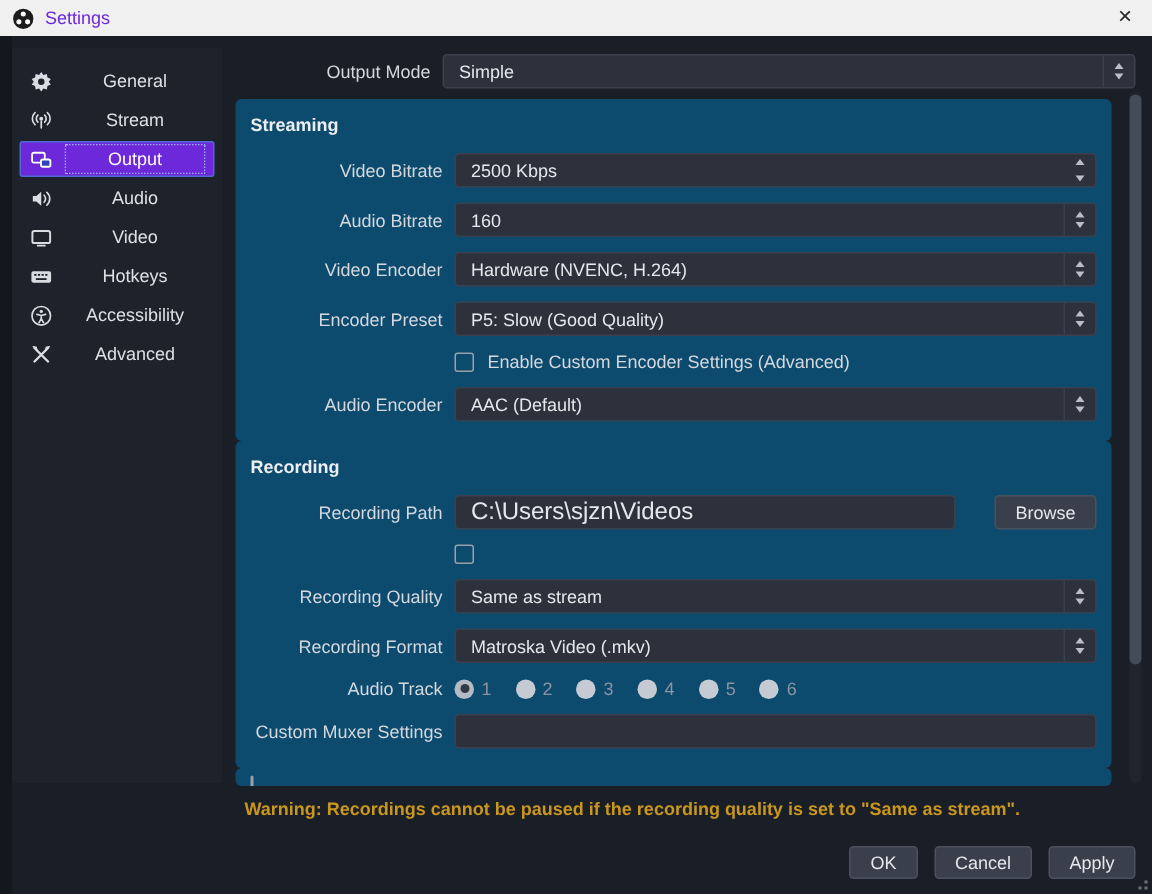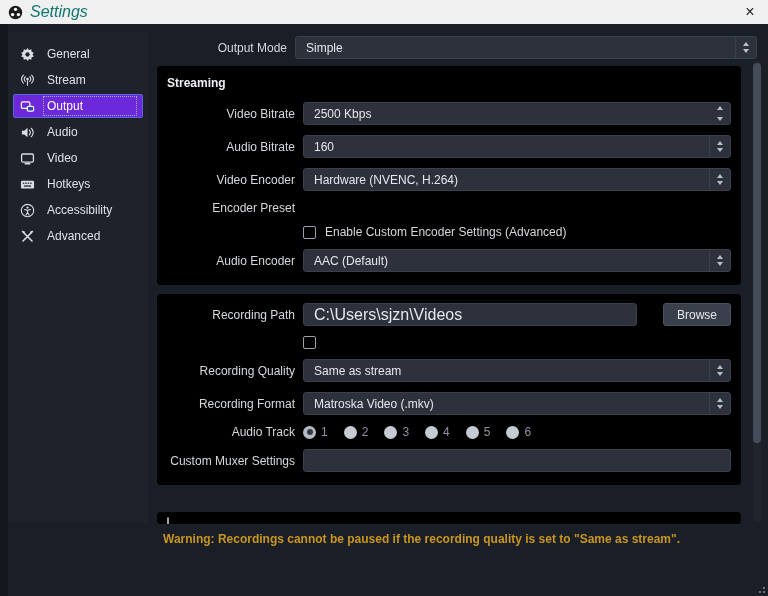--- a/index.html
+++ b/index.html
@@ -8,33 +8,33 @@
     position:relative; overflow:hidden;
     background:#1a1e26;
     font-family:"Liberation Sans","DejaVu Sans",sans-serif;
     font-size:12px; color:#d4d8dd;
   }
 
   
   .titlebar { position:absolute; left:0; top:0; width:768px; height:24px;
     background:#f0f0f0; display:flex; align-items:center; padding-left:8px; z-index:5; }
   .obs-logo { width:15px; height:15px; display:inline-flex; }
-  .title-text { margin-left:7px; font-size:16px; color:#0f766e;font-style:italic; }
+  .title-text { margin-left:7px; font-size:12px; color:#6d28d9; }
   .close-btn { position:absolute; right:0; top:0; width:36px; height:24px;
     display:flex; align-items:center; justify-content:center; color:#222; font-size:16px; line-height:1; }
 
   .win-left { position:absolute; left:0; top:24px; width:8px; bottom:0; background:#14171d; }
 
   
   .sidebar { position:absolute; left:8px; top:32px; width:140px; height:490px;
     background:#1e222b; padding-top:8px; }
   .side-item { display:flex; align-items:center; height:24px; margin:2px 5px;
     padding:0 5px; border:1px solid transparent; border-radius:2px; color:#dde1e6; }
   .side-item .sicon { width:16px; height:16px; flex:none; display:flex; align-items:center; justify-content:center; }
-  .side-item .slbl { margin-left:8px; flex:1; padding:2px 3px; border:1px solid transparent; }
+  .side-item .slbl { margin-left:8px; flex:1; padding:2px 3px; border:1px solid transparent;text-align:center; }
   .side-item.selected { background:#6d28d9; border-color:#4f69d8; color:#ffffff; }
   .side-item.selected .slbl { border:1px dotted #9db0f5; border-radius:1px; }
 
   
   .content { position:absolute; left:148px; top:24px; width:620px; height:572px; background:#1a1e26; }
 
   .lbl { width:128px; text-align:right; margin-right:8px; flex:none; color:#d4d8dd; }
   .prow { display:flex; align-items:center; margin-bottom:10px; }
 
   .field { flex:1; height:23px; background:#2c313c; border:1px solid #3a404d; border-radius:3px;
@@ -60,21 +60,21 @@
   .cb-text { margin-left:9px; color:#d4d8dd; }
 
   .radio-group { display:flex; align-items:center; gap:16px; }
   .radio-item { display:flex; align-items:center; gap:5px; }
   .radio { width:13px; height:13px; border-radius:50%; background:#c6cbd3; position:relative; }
   .radio.checked { background:#b5bac4; }
   .radio.checked::after { content:""; position:absolute; left:3.5px; top:3.5px; width:6px; height:6px;
     border-radius:50%; background:#343a45; }
   .rlbl { color:#8d93a0; }
 
-  .panel { position:absolute; left:9px; width:584px; background:#000000; border-radius:4px;
+  .panel { position:absolute; left:9px; width:584px; background:#0c4a6e; border-radius:4px;
     padding:9px 10px 3px; }
   .panel h3 { font-size:12px; font-weight:bold; color:#eceef2; margin:1px 0 12px; }
   .panel-streaming { top:42px; }
   .panel-recording { top:270px; }
   .panel-clip { top:488px; height:10px; overflow:hidden; padding:6px 10px; }
 
   .om-row { position:absolute; left:0; top:12px; width:609px; display:flex; align-items:center; }
   .om-row .lbl { width:139px; }
 
   .scroll-track { position:absolute; left:605px; top:36px; width:8px; height:462px; background:#20242d; border-radius:4px; }
@@ -240,20 +240,27 @@
         <span class="val">Hardware (NVENC, H.264)</span>
         <span class="spin">
             <span class="arr up"></span>
             <span class="arr dn"></span>
           </span>
       </div>
     </div>
 
     <div class="prow">
       <span class="lbl">Encoder Preset</span>
+      <div class="field combo">
+        <span class="val">P5: Slow (Good Quality)</span>
+        <span class="spin">
+            <span class="arr up"></span>
+            <span class="arr dn"></span>
+          </span>
+      </div>
     </div>
 
     <div class="prow">
       <span class="lbl"></span>
       <span class="cb"></span>
       <span class="cb-text">Enable Custom Encoder Settings (Advanced)</span>
     </div>
 
     <div class="prow">
       <span class="lbl">Audio Encoder</span>
@@ -261,20 +268,21 @@
         <span class="val">AAC (Default)</span>
         <span class="spin">
             <span class="arr up"></span>
             <span class="arr dn"></span>
           </span>
       </div>
     </div>
   </div>
 
   <div class="panel panel-recording">
+    <h3>Recording</h3>
 
     <div class="prow">
       <span class="lbl">Recording Path</span>
       <input class="txtinput" type="text" value="C:\Users\sjzn\Videos" style="">
       <button class="btn browse-btn">Browse</button>
     </div>
 
     <div class="prow">
       <span class="lbl"></span>
       <span class="cb"></span>
@@ -341,15 +349,20 @@
   <div class="panel panel-clip">
     <span class="cb"></span>
   </div>
 
   <div class="scroll-track">
     <div class="scroll-thumb"></div>
   </div>
 
   <div class="warning">Warning: Recordings cannot be paused if the recording quality is set to "Same as stream".</div>
 
+  <div class="footer">
+    <button class="btn">OK</button>
+    <button class="btn">Cancel</button>
+    <button class="btn">Apply</button>
+  </div>
 
   <div class="grip"></div>
 </div>
 
 </body></html>

